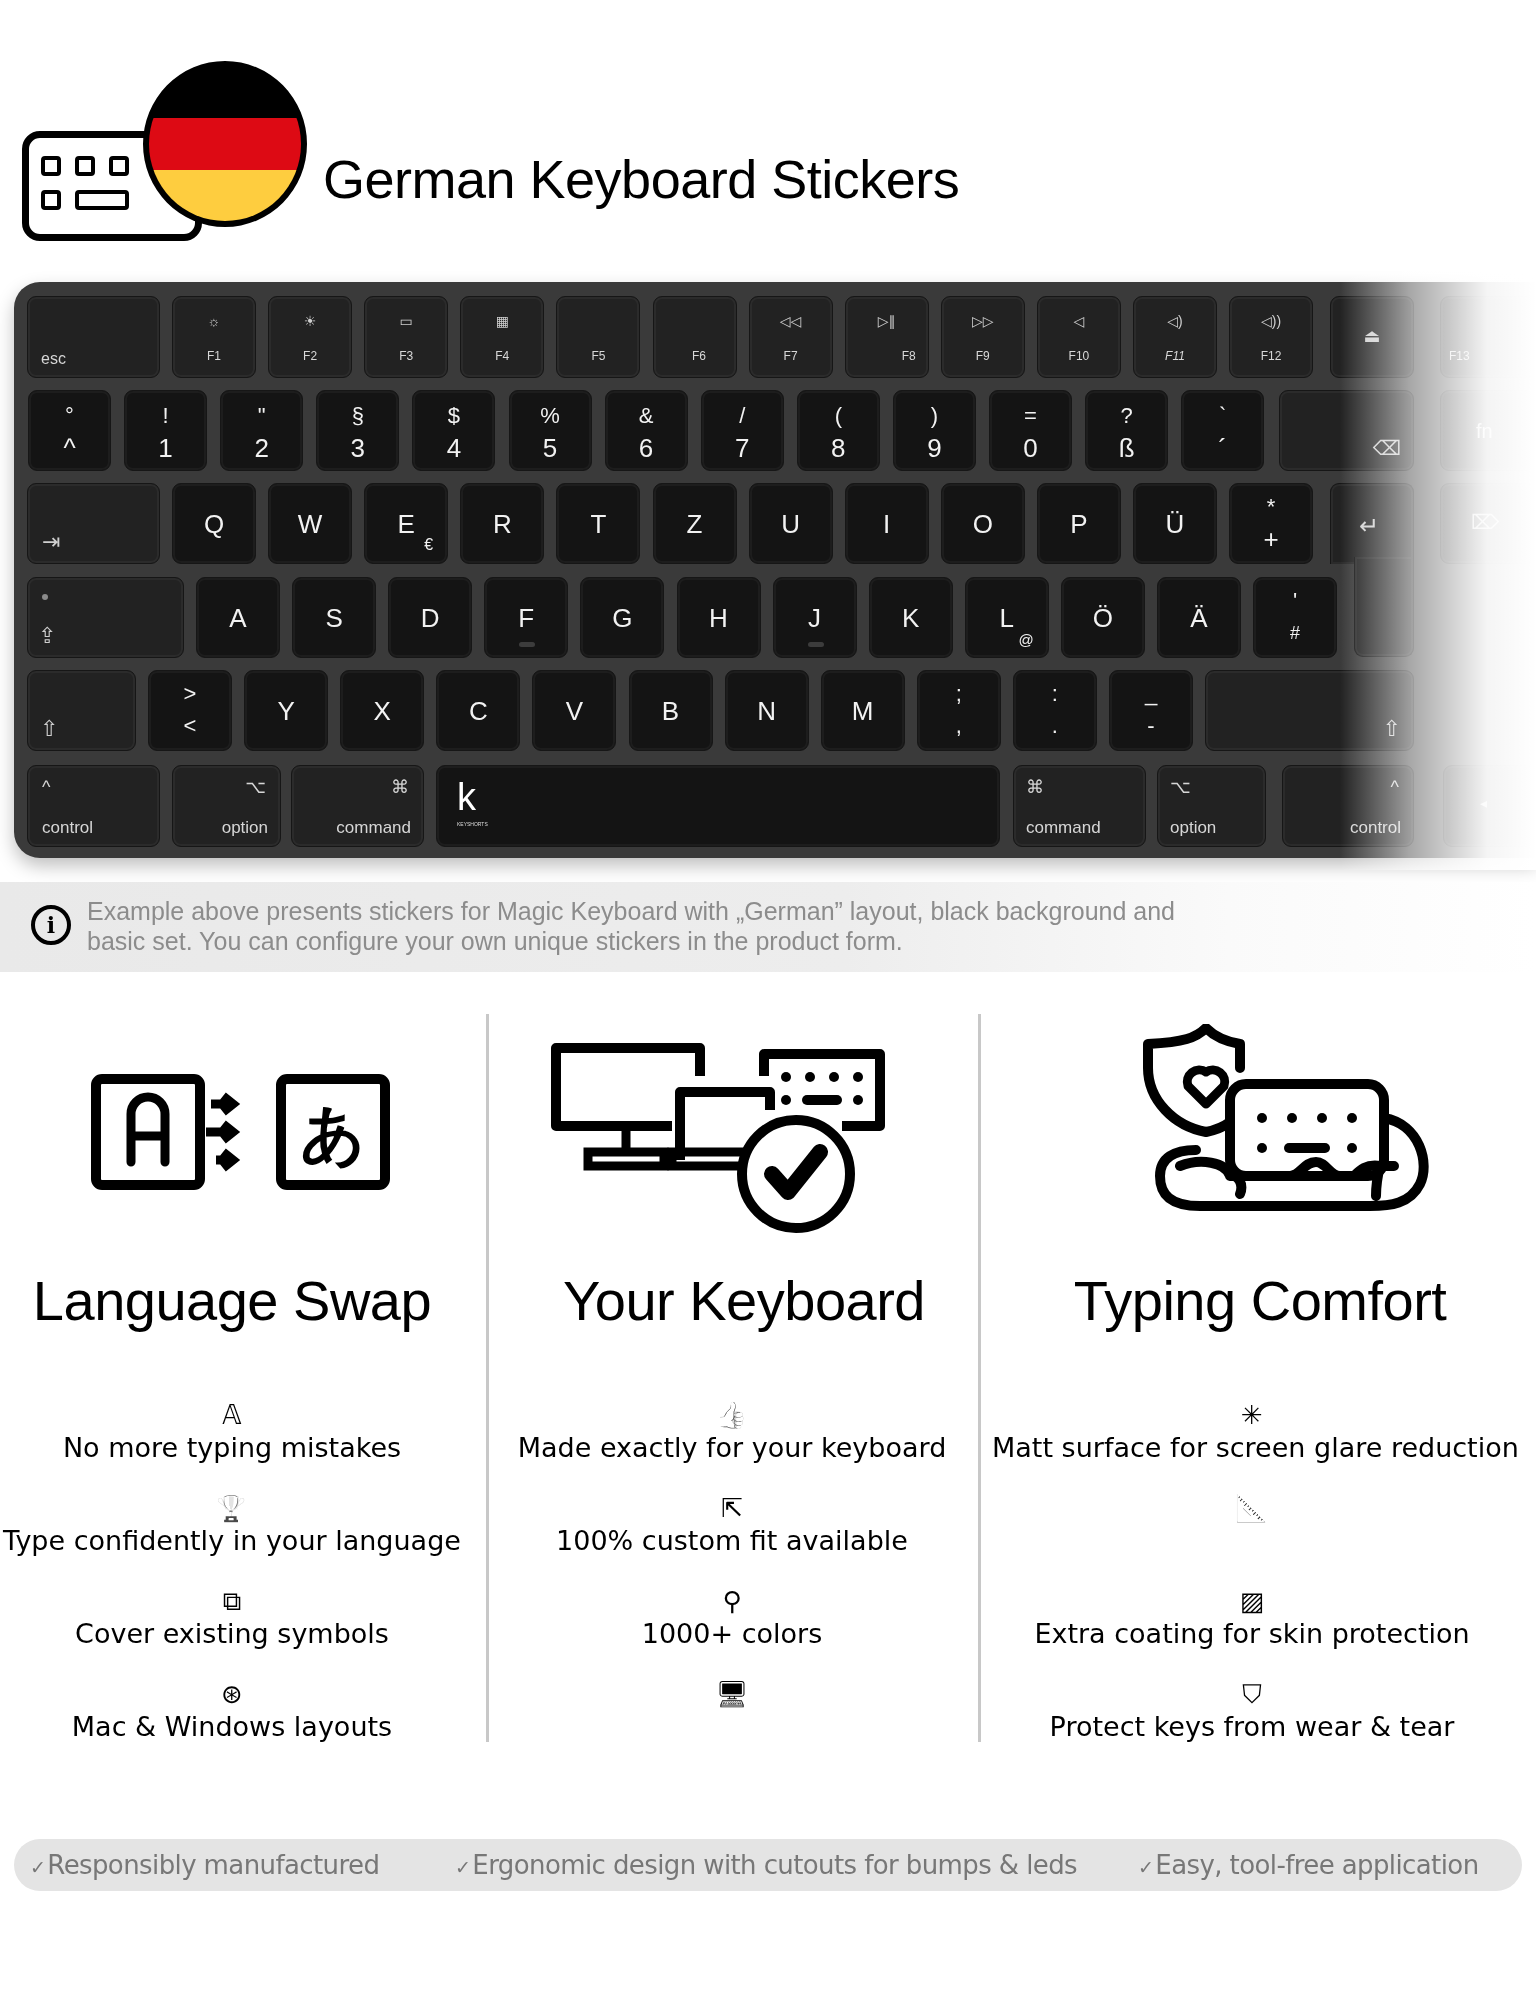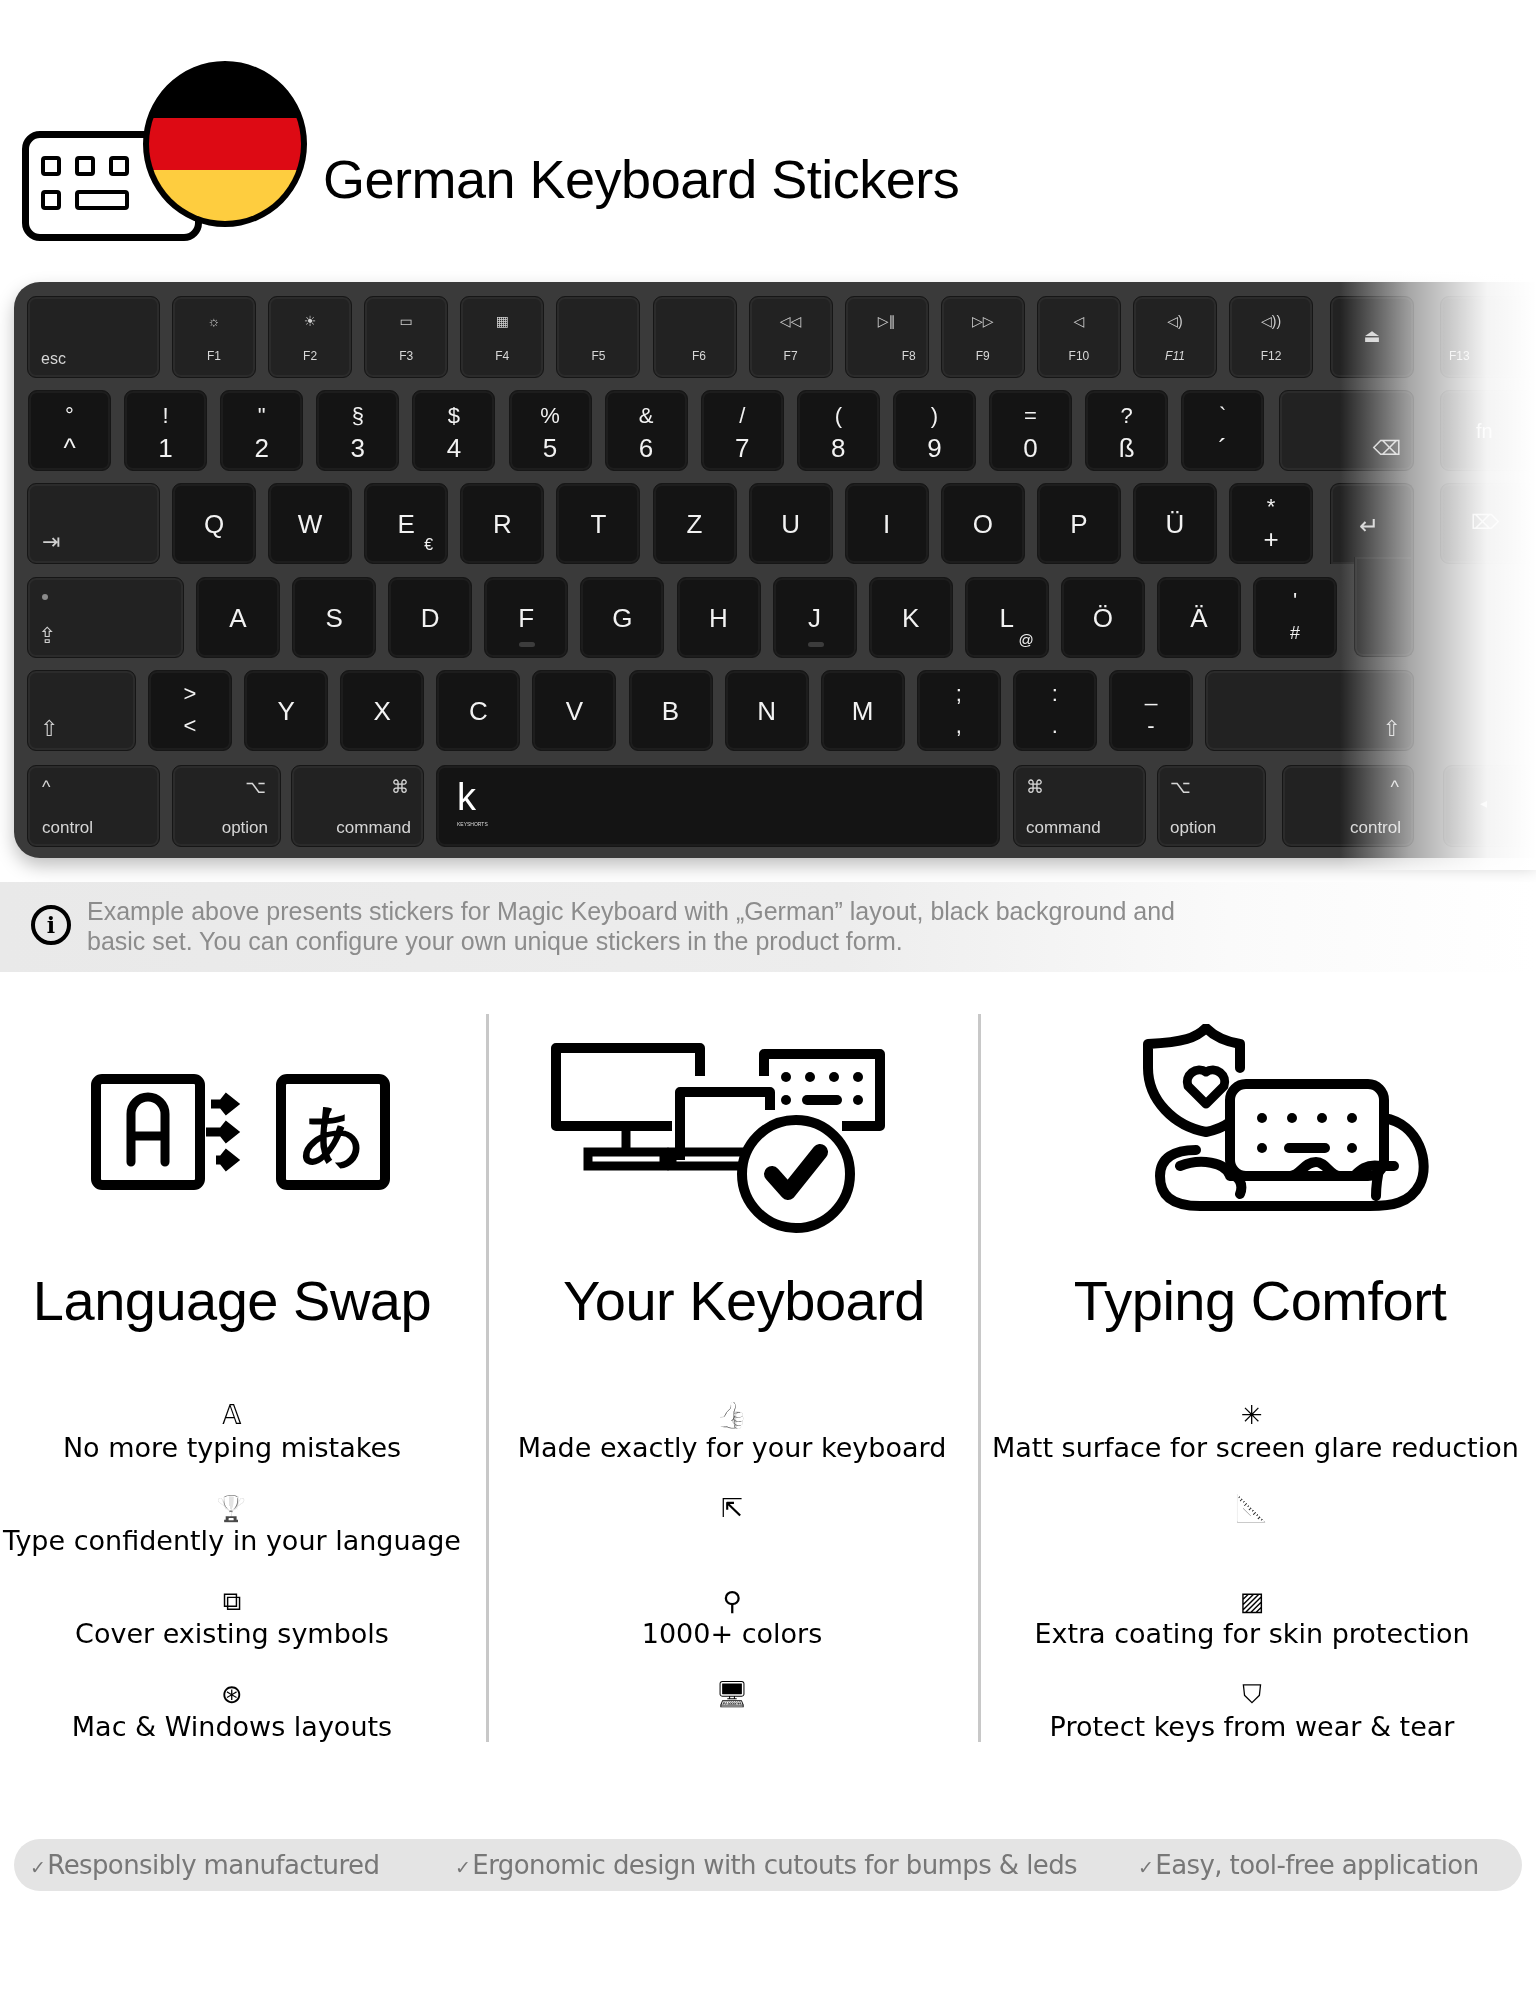--- a/index.html
+++ b/index.html
@@ -434,20 +434,21 @@
     <div class="feat-item" style="position: absolute; left: -28px; width: 520px; top: 1679px; text-align: center;">
       <span class="fi" style="display: block; font-family: &quot;DejaVu Sans&quot;, sans-serif; font-size: 26px; line-height: 30px; color: rgb(17, 17, 17); filter: grayscale(1) contrast(2);">⊛</span>
       <span class="fl">Mac &amp; Windows layouts</span>
     </div>
     <div class="feat-item" style="position: absolute; left: 472px; width: 520px; top: 1400px; text-align: center;">
       <span class="fi" style="display: block; font-family: &quot;DejaVu Sans&quot;, sans-serif; font-size: 26px; line-height: 30px; color: rgb(17, 17, 17); filter: grayscale(1) contrast(2);">👍</span>
       <span class="fl">Made exactly for your keyboard</span>
     </div>
     <div class="feat-item" style="position: absolute; left: 472px; width: 520px; top: 1493px; text-align: center;">
       <span class="fi" style="display: block; font-family: &quot;DejaVu Sans&quot;, sans-serif; font-size: 26px; line-height: 30px; color: rgb(17, 17, 17); filter: grayscale(1) contrast(2);">⇱</span>
+      <span class="fl">100% custom fit available</span>
     </div>
     <div class="feat-item" style="position: absolute; left: 472px; width: 520px; top: 1586px; text-align: center;">
       <span class="fi" style="display: block; font-family: &quot;DejaVu Sans&quot;, sans-serif; font-size: 26px; line-height: 30px; color: rgb(17, 17, 17); filter: grayscale(1) contrast(2);">⚲</span>
       <span class="fl">1000+ colors</span>
     </div>
     <div class="feat-item" style="position: absolute; left: 472px; width: 520px; top: 1679px; text-align: center;">
       <span class="fi" style="display: block; font-family: &quot;DejaVu Sans&quot;, sans-serif; font-size: 26px; line-height: 30px; color: rgb(17, 17, 17); filter: grayscale(1) contrast(2);">🖥</span>
     </div>
     <div class="feat-item" style="position: absolute; left: 992px; width: 520px; top: 1400px; text-align: center;">
       <span class="fi" style="display: block; font-family: &quot;DejaVu Sans&quot;, sans-serif; font-size: 26px; line-height: 30px; color: rgb(17, 17, 17); filter: grayscale(1) contrast(2);">✳</span>

